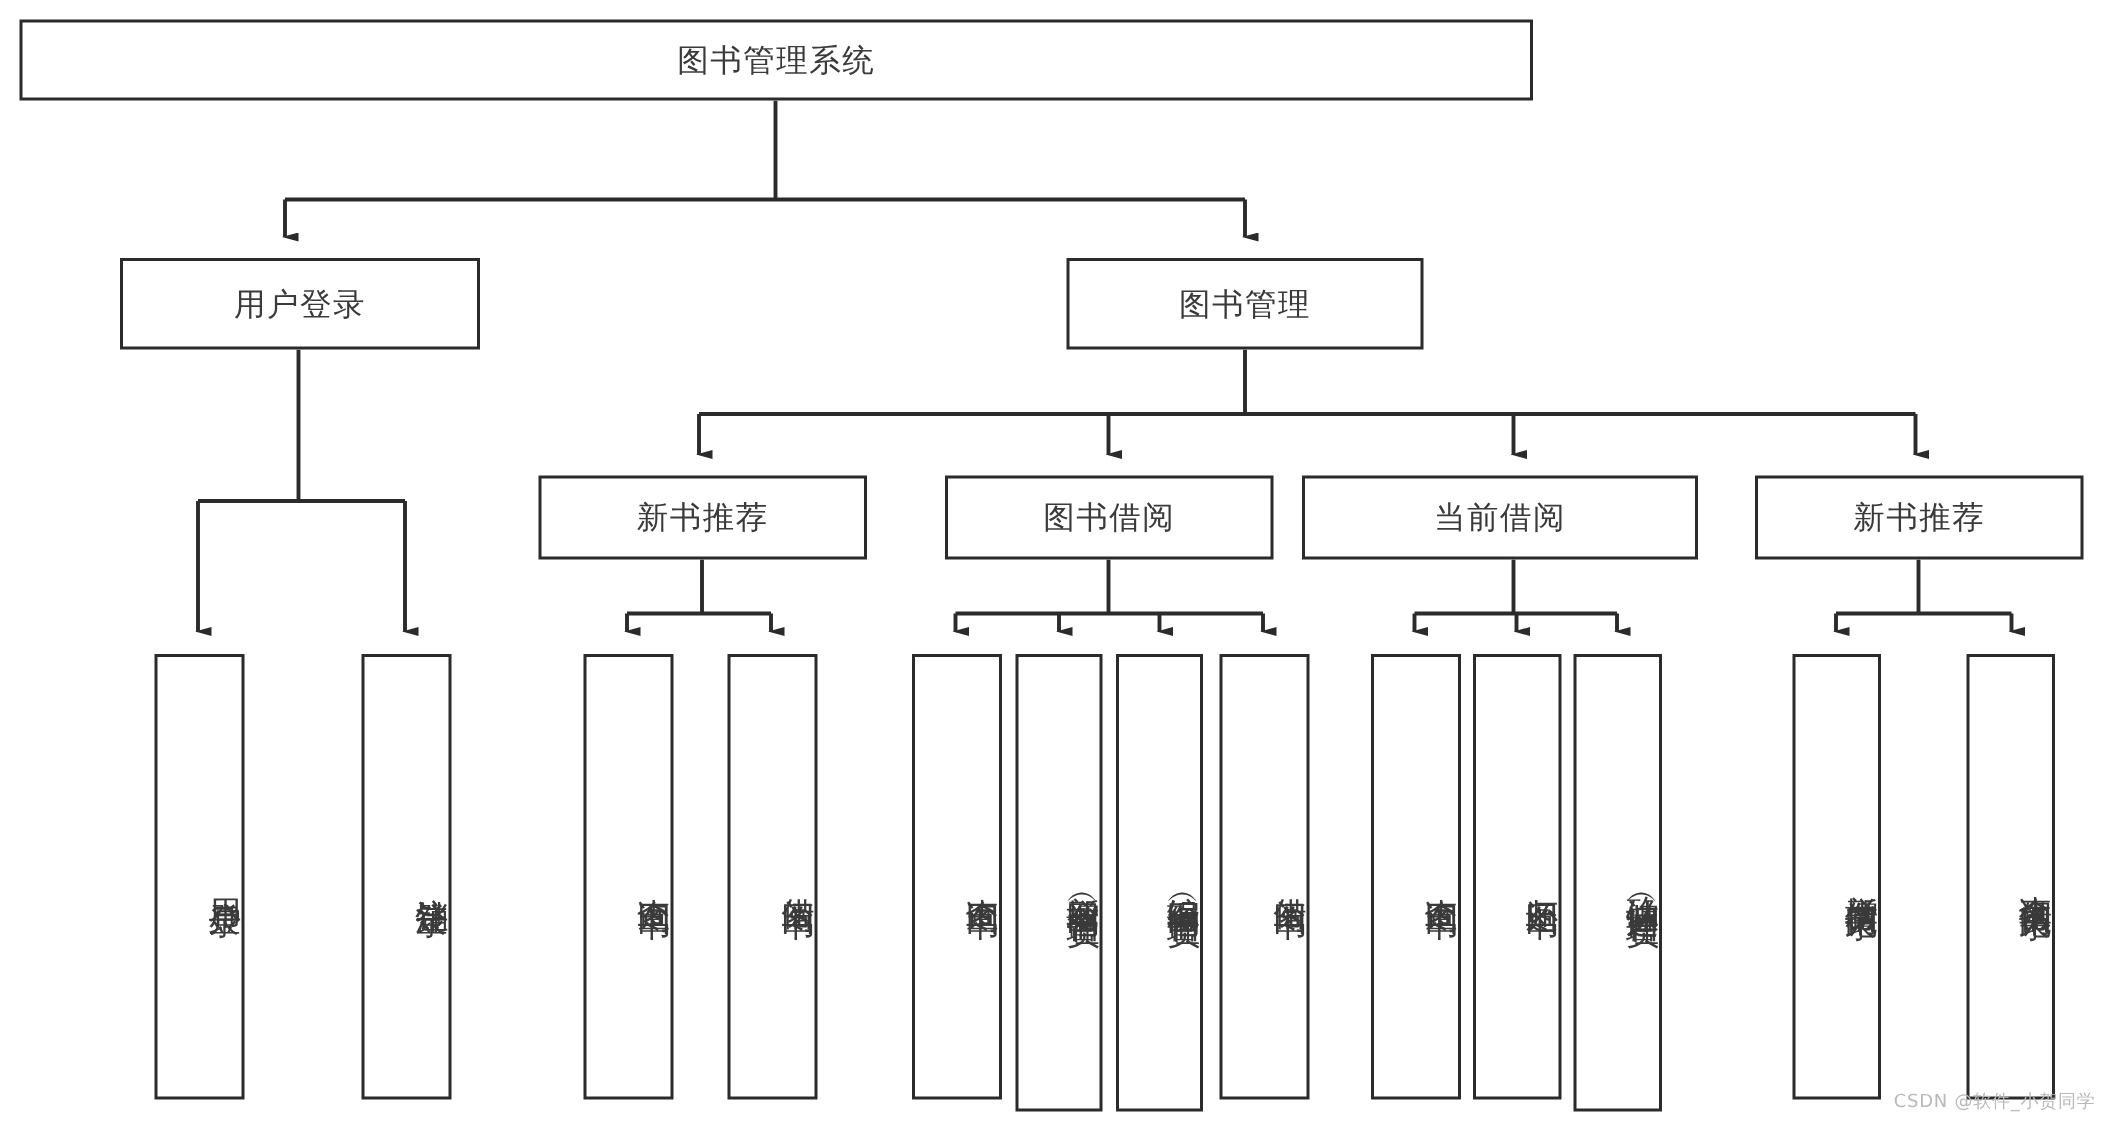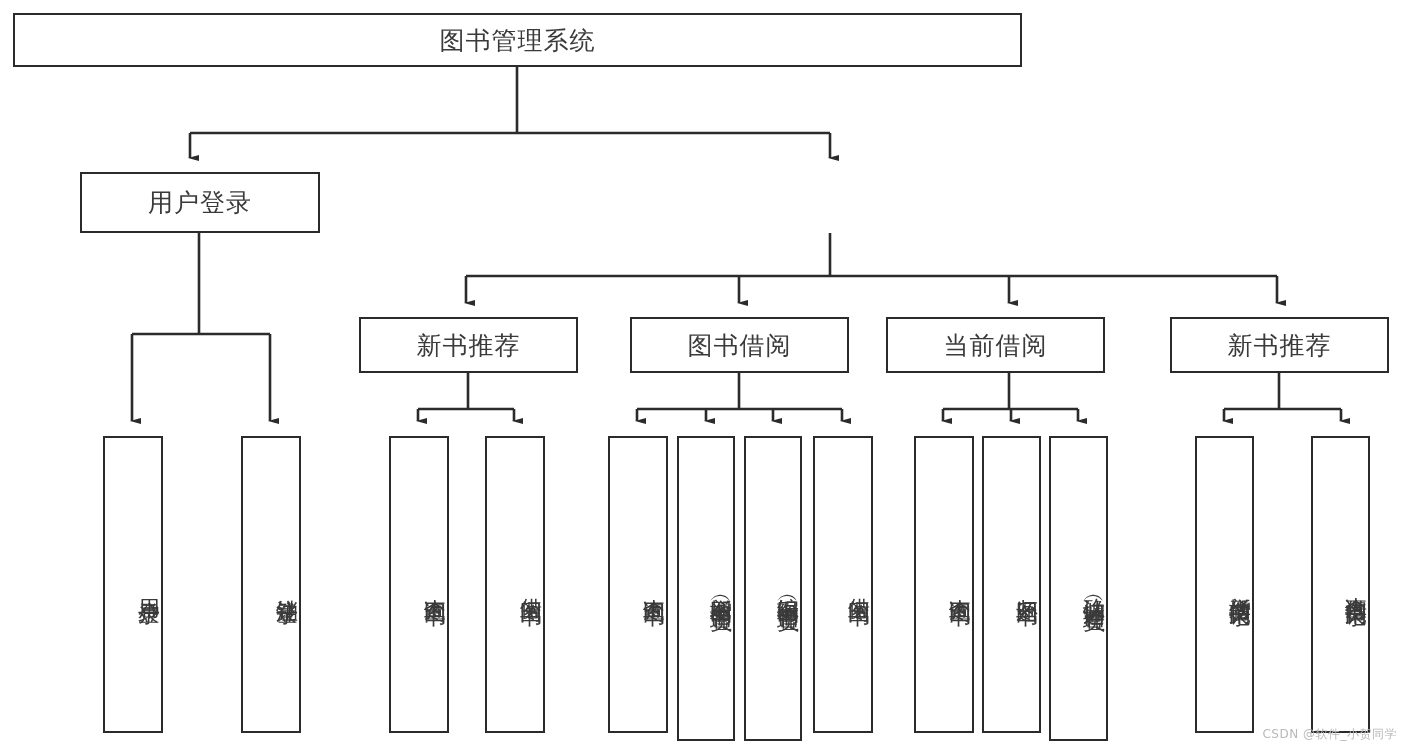--- a/index.html
+++ b/index.html
@@ -21,21 +21,21 @@
     position: absolute;
     box-sizing: border-box;
     border: 2px solid #2b2b2b;
     background: #ffffff;
     display: flex;
     align-items: center;
     justify-content: center;
     color: #3a3a3a;
   }
   .node.horiz {
-    font-size: 25px;
+    font-size: 21px;
     letter-spacing: 1px;
   }
   .node.vert {
     writing-mode: vertical-rl;
     text-orientation: upright;
     font-size: 22px;
     line-height: 1.12;
     letter-spacing: 2px;
     padding: 8px 0;
     align-items: flex-start;
@@ -120,28 +120,31 @@
     </g>
   </svg>
 
   <div class="node horiz" style="left:13px; top:13px; width:1009px; height:54px;">
     <span>图书管理系统</span>
   </div>
 
   <div class="node horiz" style="left:80px; top:172px; width:240px; height:61px;">
     <span>用户登录</span>
   </div>
+  <div class="node horiz" style="left:711px; top:172px; width:238px; height:61px;">
+    <span>图书管理</span>
+  </div>
 
   <div class="node horiz" style="left:630px; top:317px; width:219px; height:56px;">
     <span>图书借阅</span>
   </div>
   <div class="node horiz" style="left:359px; top:317px; width:219px; height:56px;">
     <span>新书推荐</span>
   </div>
-  <div class="node horiz" style="left:886px; top:317px; width:219px; height:56px;align-items:center;">
+  <div class="node horiz" style="left:868px; top:317px; width:264px; height:56px;align-items:center;">
     <span>当前借阅</span>
   </div>
   <div class="node horiz" style="left:1170px; top:317px; width:219px; height:56px;">
     <span>新书推荐</span>
   </div>
 
   <div class="node vert" style="left:103px; top:436px; width:60px; height:297px;">
     <span class="vtext">用户登录</span>
   </div>
   <div class="node vert" style="left:241px; top:436px; width:60px; height:297px;">

